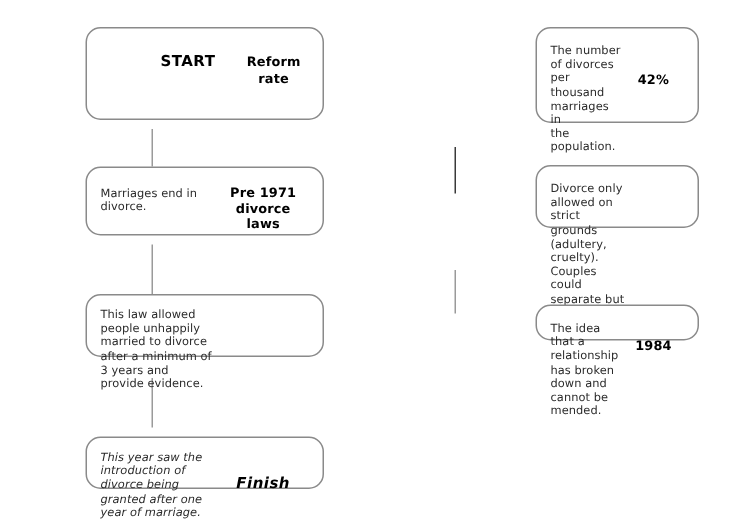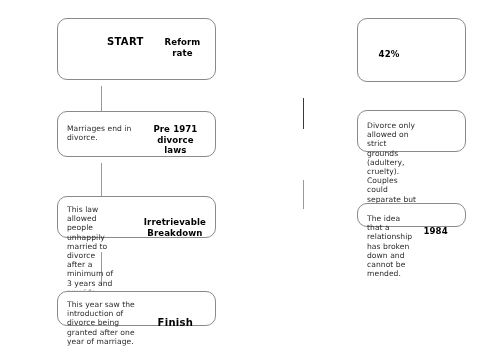--- a/index.html
+++ b/index.html
@@ -68,21 +68,21 @@
   }
 
   
   #node-start        { left: 57px;  top: 18px;  width: 159px; height: 62px; }
   #node-start .node-inner      { padding-top: 18px; }
   #node-pre1971      { left: 57px;  top: 111px; width: 159px; height: 46px; }
   #node-pre1971 .node-inner    { padding-top: 12px; }
   #node-irretrievable{ left: 57px;  top: 196px; width: 159px; height: 42px; }
   #node-irretrievable .node-inner { padding-top: 8px; gap: 16px; }
   #node-finish       { left: 57px;  top: 291px; width: 159px; height: 35px; }
-  #node-finish .node-inner     { padding-top: 8px; }
+  #node-finish .node-inner     { padding-top: 8px; font-style: italic; }
 
   
   #node-rate         { left: 357px; top: 18px;  width: 109px; height: 64px; }
   #node-rate .node-inner       { padding-top: 10px; }
   #node-act1969      { left: 357px; top: 110px; width: 109px; height: 42px; }
   #node-act1969 .node-inner    { padding-top: 10px; }
   #node-1984         { left: 357px; top: 203px; width: 109px; height: 24px; }
   #node-1984 .node-inner       { padding-top: 10px; }
 
   
@@ -120,38 +120,43 @@
   </div>
 
   <div class="node" id="node-irretrievable">
     <div class="node-inner">
       <div class="body-text col-body-wide">This law allowed
 people unhappily
 married to divorce
 after a minimum of
 3 years and
 provide evidence.</div>
-      <div class="title-text col-title-wide" style="margin-top:12px;">Irretrievable
-Breakdown</div>
     </div>
   </div>
 
   <div class="node" id="node-finish">
     <div class="node-inner">
       <div class="body-text col-body-wide">This year saw the
 introduction of
 divorce being
 granted after one
 year of marriage.</div>
       <div class="title-text finish-title col-title-wide" style="margin-top:18px;">Finish</div>
     </div>
   </div>
 
   <div class="node" id="node-rate">
     <div class="node-inner">
+      <div class="body-text col-body-narrow">The number
+of divorces
+per
+thousand
+marriages in
+the
+population.</div>
       <div class="title-text" style="width:44px; margin-top:20px;">42%</div>
     </div>
   </div>
 
   <div class="node" id="node-act1969">
     <div class="node-inner">
       <div class="body-text col-body-narrow">Divorce only
 allowed on
 strict
 grounds

